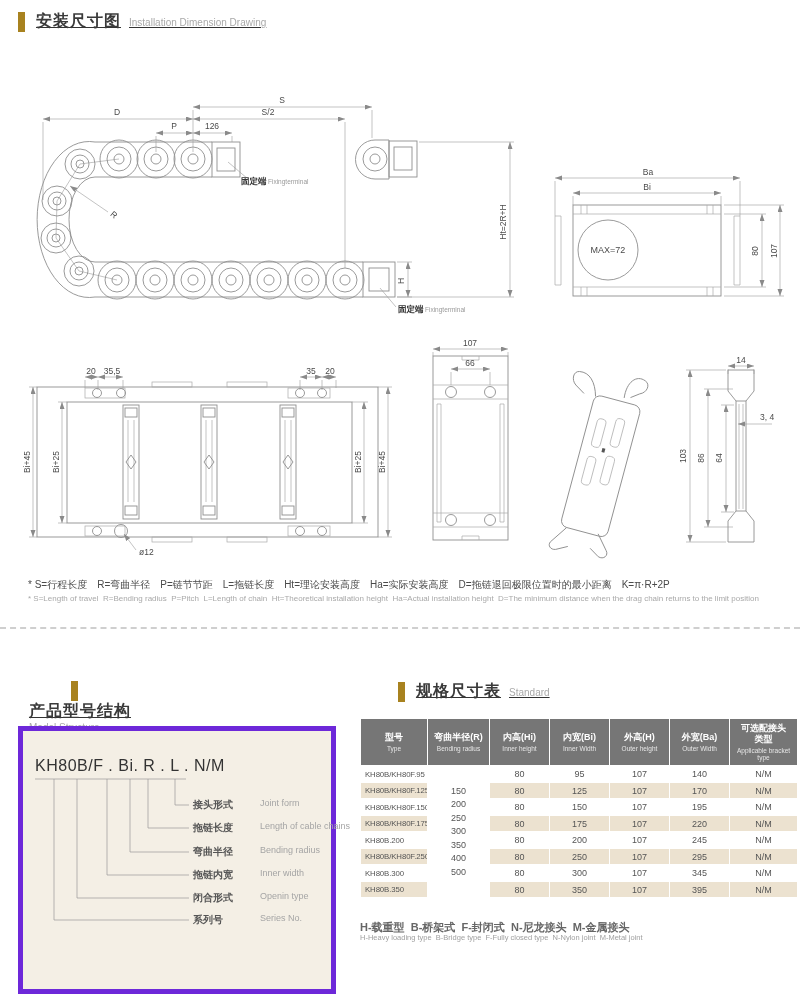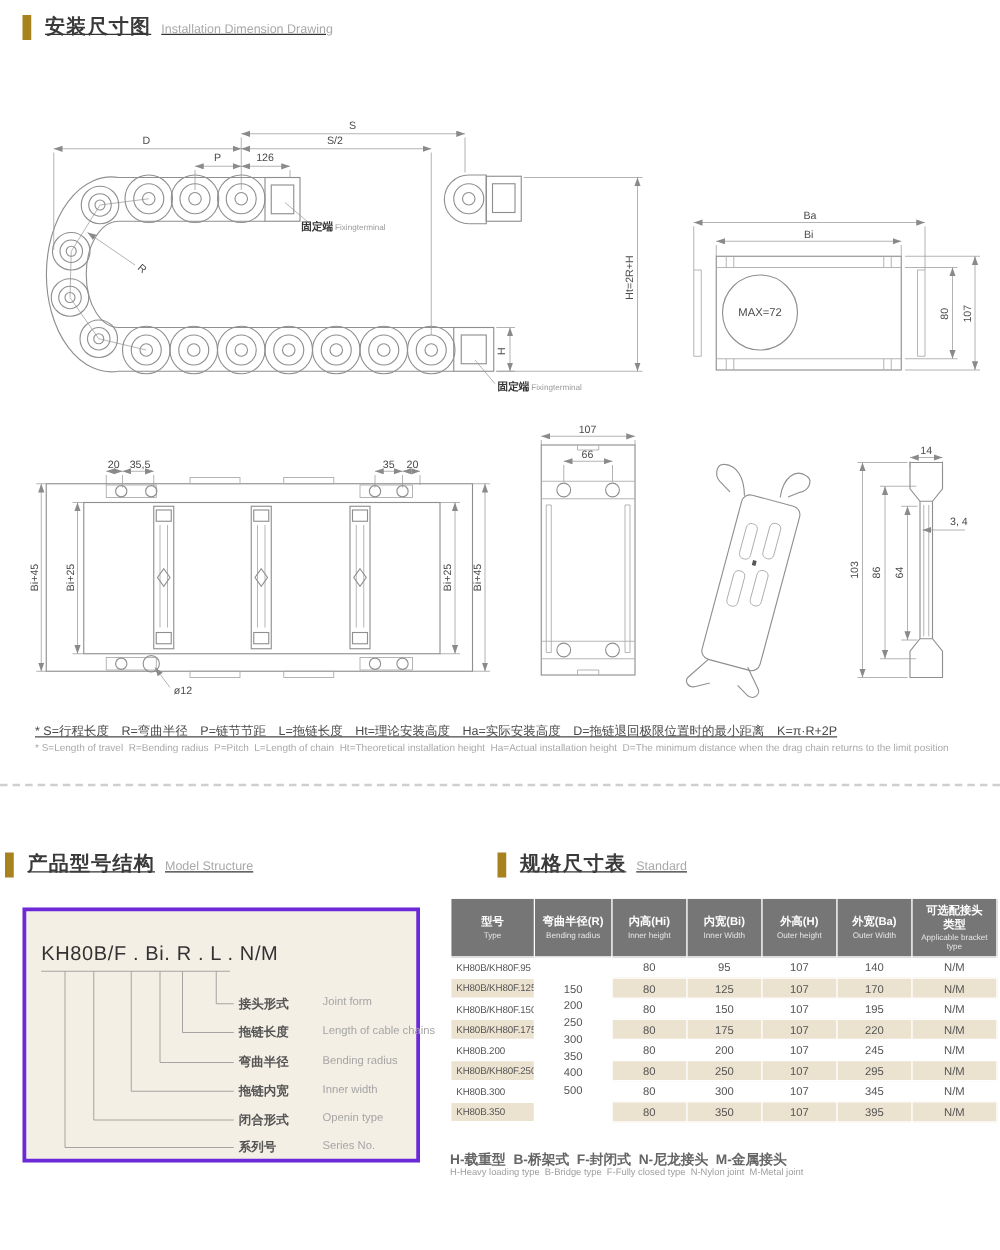--- a/index.html
+++ b/index.html
@@ -6,34 +6,34 @@
   body{
     width:800px;height:1000px;position:relative;background:#fff;
     font-family:"Liberation Sans","DejaVu Sans",sans-serif;color:#333;overflow:hidden;
   }
   
   .sec-head{position:absolute;display:flex;align-items:baseline;text-decoration:underline;}
   .sec-bar{width:7px;height:20px;background:#a8821f;align-self:center;}
   .sec-zh{font-size:16px;font-weight:bold;color:#3a3a3a;margin-left:11px;letter-spacing:1px;}
   .sec-en{font-size:10px;color:#a9a9a9;margin-left:8px;}
   
-  .legend-zh{position:absolute;left:28px;top:578px;font-size:10px;color:#4a4a4a;white-space:pre;text-decoration:underline;}
+  .legend-zh{position:absolute;left:28px;top:578px;font-size:10px;color:#4a4a4a;white-space:pre;}
   .legend-en{position:absolute;left:28px;top:594px;font-size:8px;color:#a9a9a9;white-space:pre;}
   .divider{position:absolute;left:0;top:627px;width:800px;border-top:2px dashed #cfcfcf;}
   
   #draw{position:absolute;left:0;top:0;}
   .s1{fill:none;stroke:#8f8f8f;stroke-width:0.9;}
   .s2{fill:none;stroke:#aaaaaa;stroke-width:0.7;}
   .dm{fill:none;stroke:#9a9a9a;stroke-width:0.6;}
   text.dt{font-family:"Liberation Sans","DejaVu Sans",sans-serif;font-size:8.5px;fill:#4a4a4a;text-anchor:middle;}
   text.dts{font-family:"Liberation Sans","DejaVu Sans",sans-serif;font-size:8.5px;fill:#4a4a4a;text-anchor:start;}
   text.fz{font-family:"Liberation Sans","DejaVu Sans",sans-serif;font-size:8.5px;font-weight:bold;fill:#333;text-anchor:start;}
   text.fe{font-family:"Liberation Sans","DejaVu Sans",sans-serif;font-size:6.5px;fill:#9a9a9a;text-anchor:start;}
   
-  .model-box{position:absolute;left:18px;top:726px;width:318px;height:204px;background:#f4efe5;border:3px solid #6d28d9;box-sizing:border-box;}
+  .model-box{position:absolute;left:18px;top:726px;width:318px;height:268px;background:#f4efe5;border:5px solid #6d28d9;box-sizing:border-box;}
   .model-code{position:absolute;left:12px;top:26px;font-size:16px;color:#333;letter-spacing:0.5px;}
   .m-row{position:absolute;height:14px;}
   .m-zh{position:absolute;left:170px;font-size:10px;font-weight:bold;color:#555;white-space:nowrap;}
   .m-en{position:absolute;left:217px;font-size:9px;color:#a5a5a5;white-space:nowrap;margin-left:20px;}
   
   .spec{position:absolute;left:360px;top:718px;}
   table{border-collapse:collapse;table-layout:fixed;width:437px;border-bottom:1px solid #b0b0b0;}
   th{background:#767676;color:#fff;border:1.5px solid #fff;padding:4px 1px;vertical-align:middle;}
   .hz{font-size:9px;font-weight:bold;line-height:1.25;white-space:pre-line;}
   .he{font-size:6.5px;font-weight:normal;color:#e6e6e6;line-height:1.15;margin-top:1px;white-space:pre-line;}
@@ -307,21 +307,21 @@
 <div class="sec-head" style="left:18px;top:11px;">
   <div class="sec-bar"></div>
   <div class="sec-zh">安装尺寸图</div>
   <div class="sec-en">Installation Dimension Drawing</div>
 </div>
 
 <div class="legend-zh">* S=行程长度　R=弯曲半径　P=链节节距　L=拖链长度　Ht=理论安装高度　Ha=实际安装高度　D=拖链退回极限位置时的最小距离　K=π·R+2P</div>
 <div class="legend-en">* S=Length of travel  R=Bending radius  P=Pitch  L=Length of chain  Ht=Theoretical installation height  Ha=Actual installation height  D=The minimum distance when the drag chain returns to the limit position</div>
 <div class="divider"></div>
 
-<div class="sec-head" style="left:4px;top:681px;">
+<div class="sec-head" style="left:18px;top:681px;flex-direction:column;">
   <div class="sec-bar"></div>
   <div class="sec-zh">产品型号结构</div>
   <div class="sec-en">Model Structure</div>
 </div>
 
 <div class="model-box">
   <svg width="318" height="218" viewBox="0 0 318 218" style="position:absolute;left:0;top:0;">
     <path fill="none" stroke="#999" stroke-width="0.7" d="M 12,48 H 163"></path>
     <path fill="none" stroke="#999" stroke-width="0.7" d="M 152,48 V 74 H 166"></path>
     <path fill="none" stroke="#999" stroke-width="0.7" d="M 125,48 V 97 H 166"></path>

